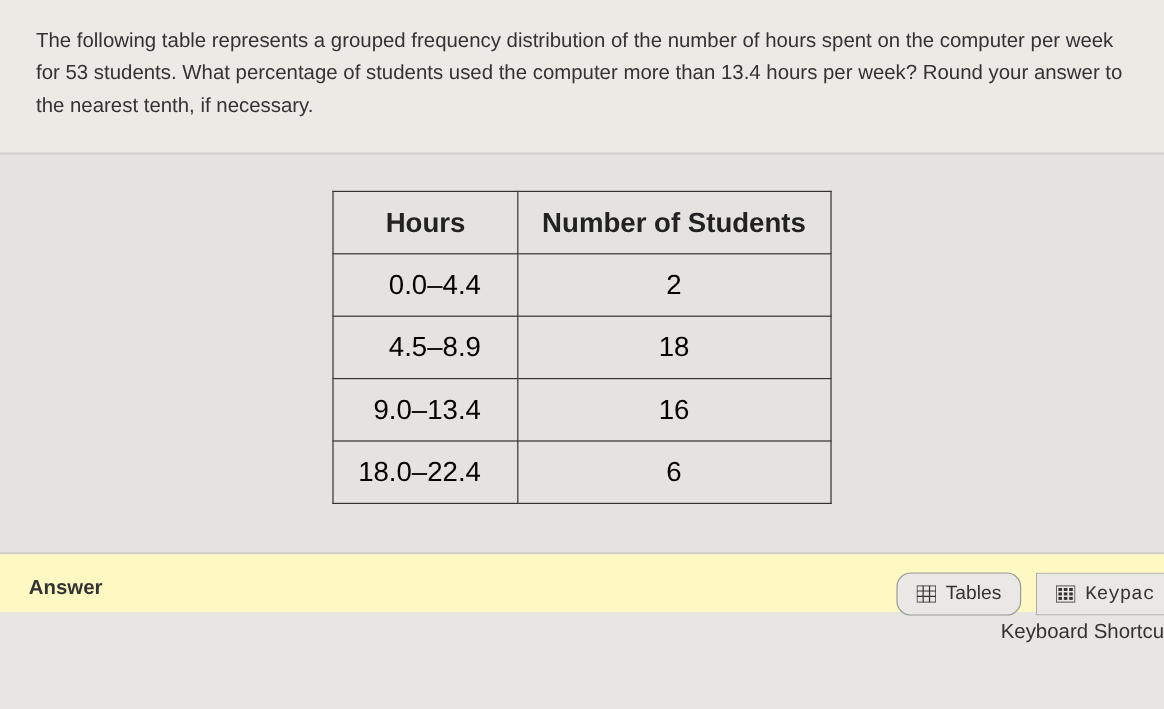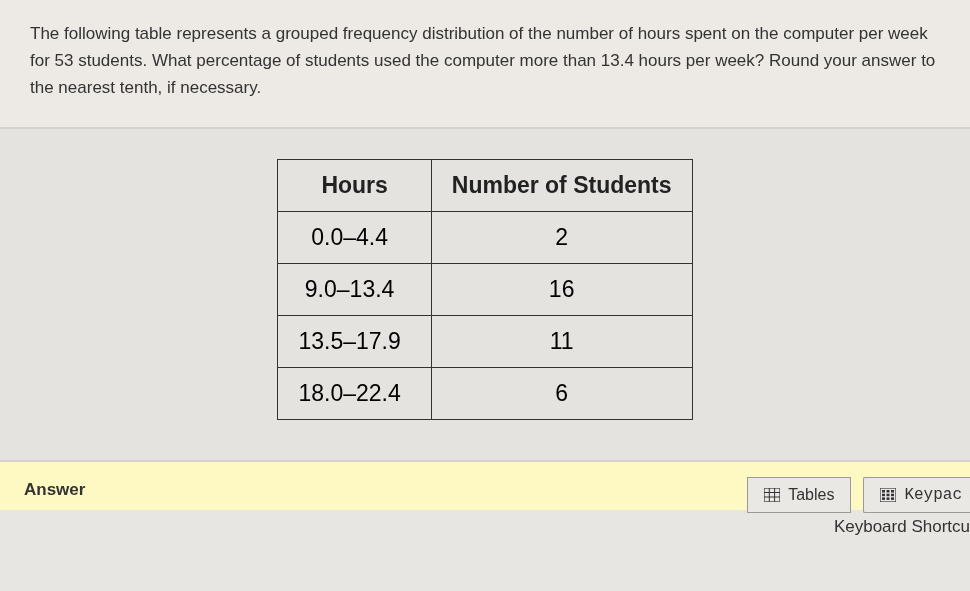--- a/index.html
+++ b/index.html
@@ -41,21 +41,21 @@
       border: 1.5px solid #333;
       padding: 12px 20px;
       font-size: 23px;
       text-align: center;
     }
     .freq-table th {
       font-weight: bold;
       color: #222;
     }
     .freq-table td.hours-col {
-      text-align: center;
+      text-align: right;
       padding-right: 30px;
     }
     .answer-area {
       padding: 18px 30px 10px 24px;
       background-color: #fef9c3;
       position: relative;
     }
     .answer-label {
       font-size: 17px;
       font-weight: bold;
@@ -77,21 +77,21 @@
     .ui-button {
       background-color: #eae8e5;
       border: 1.5px solid #999;
       padding: 8px 16px;
       font-size: 16px;
       color: #333;
       display: flex;
       align-items: center;
       gap: 8px;
       cursor: pointer;
-      border-radius: 0;
+      border-radius: 12px;
     }
     .ui-button.keypad {
       border-right: none;
       border-radius: 2px 0 0 2px;
       padding-right: 8px;
       font-family: Liberation Mono, monospace;
     }
     .grid-icon {
       display: inline-block;
       width: 16px;
@@ -122,26 +122,26 @@
         <th>Hours</th>
         <th>Number of Students</th>
       </tr>
     </thead>
     <tbody>
       <tr>
         <td class="hours-col">0.0–4.4</td>
         <td>2</td>
       </tr>
       <tr>
+        <td class="hours-col">4.5–8.9</td>
+        <td>18</td>
+      </tr>
+      <tr>
         <td class="hours-col">9.0–13.4</td>
         <td>16</td>
-      </tr>
-      <tr>
-        <td class="hours-col">13.5–17.9</td>
-        <td>11</td>
       </tr>
       <tr>
         <td class="hours-col">18.0–22.4</td>
         <td>6</td>
       </tr>
     </tbody>
   </table>
 </div>
 
 <div class="answer-area">

